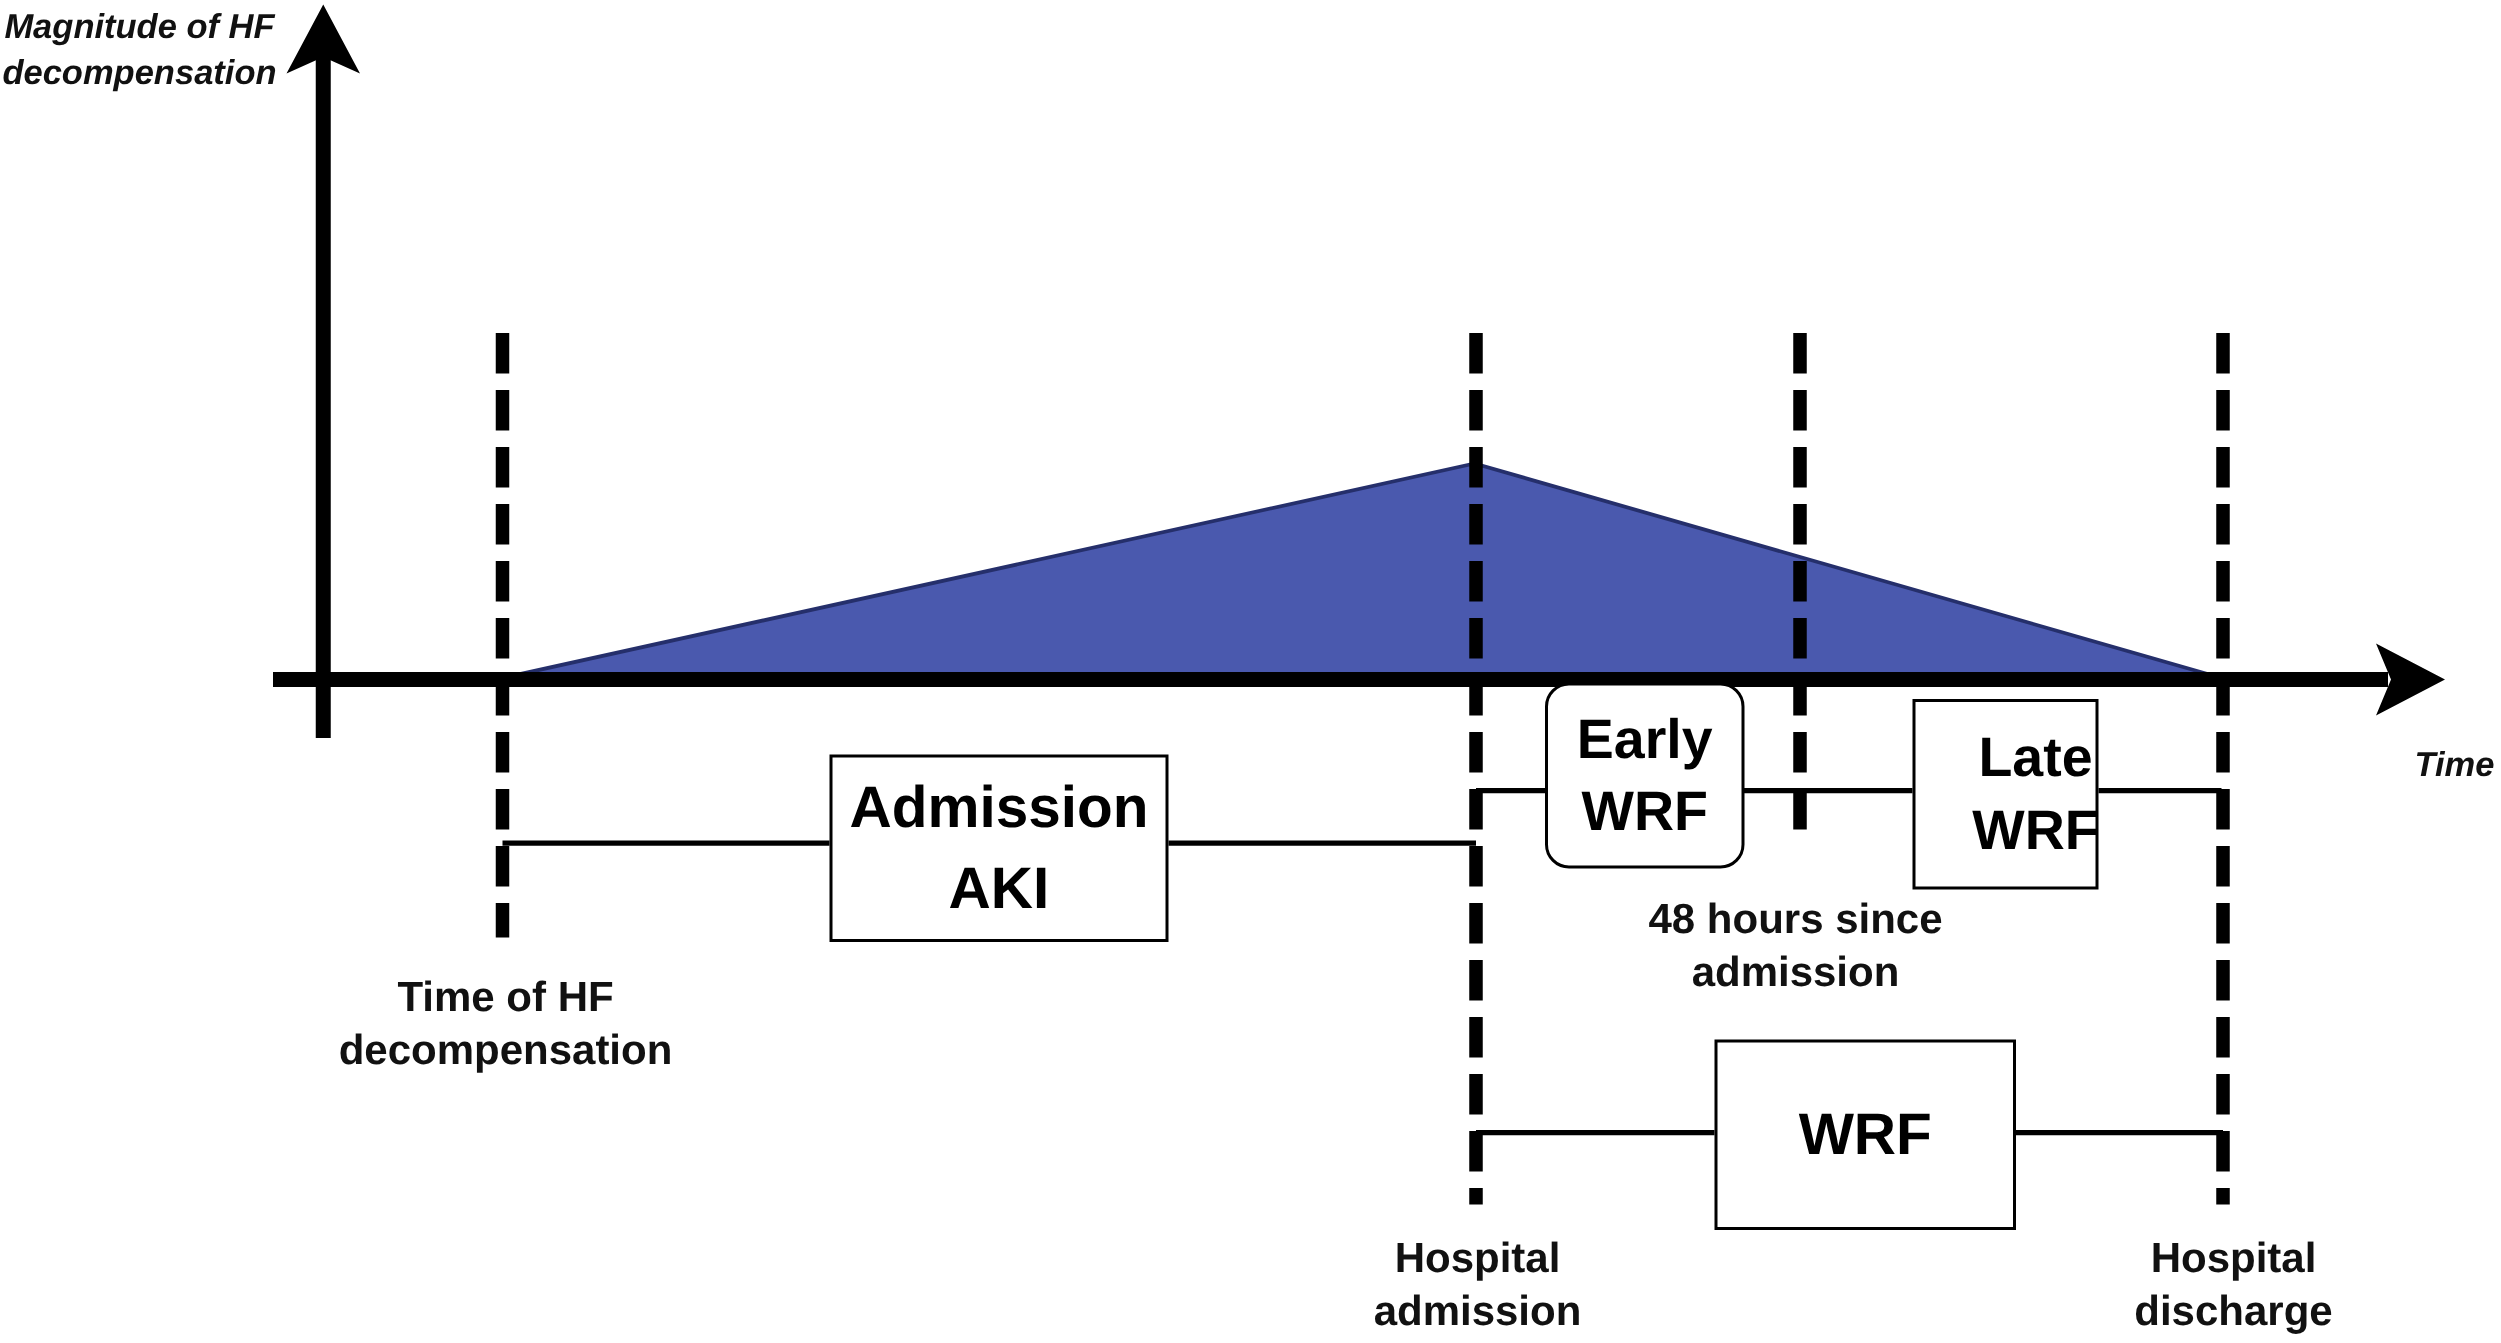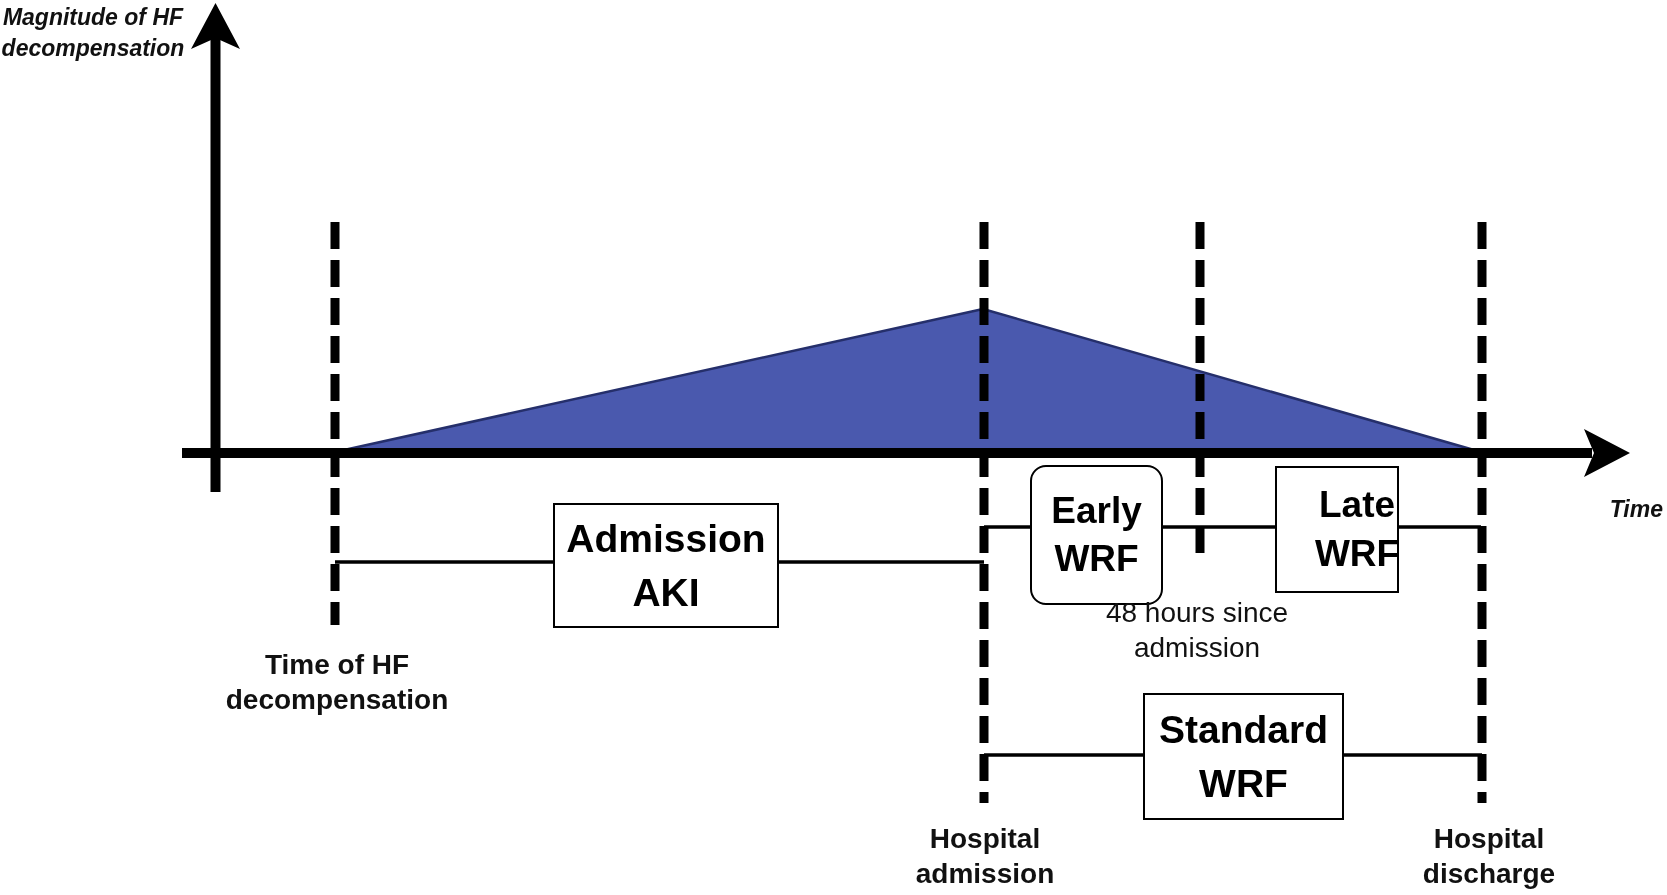--- a/index.html
+++ b/index.html
@@ -32,21 +32,21 @@
     line-height: 1.35;
     color: #111111;
   }
   .caption {
     font-size: 28px;
     font-weight: 600;
     line-height: 1.24;
     color: #111111;
   }
   .caption.regular {
-    font-weight: 400;
+    font-weight: 700;
   }
   .period-box {
     position: absolute;
     background: #ffffff;
     border: 2.5px solid #000000;
     display: flex;
     flex-direction: column;
     align-items: center;
     justify-content: center;
     text-align: center;
@@ -55,21 +55,21 @@
     box-sizing: border-box;
   }
   .period-box .bl {
     display: block;
   }
   #box-admission-aki {
     left: 553px; top: 503px; width: 226px; height: 125px;
     font-size: 39px; line-height: 1.38;
   }
   #box-early-wrf {
-    left: 1030px; top: 465px; width: 133px; height: 140px;
+    left: 1030px; top: 455px; width: 133px; height: 124px;
     font-size: 37px; line-height: 1.3; border-radius: 16px;
   }
   #box-late-wrf {
     left: 1275px; top: 466px; width: 124px; height: 127px;
     font-size: 37px; line-height: 1.3; padding-left: 40px;
   }
   #box-standard-wrf {
     left: 1143px; top: 693px; width: 201px; height: 127px;
     font-size: 39px; line-height: 1.38;
   }
@@ -117,21 +117,20 @@
   </div>
   <div id="box-early-wrf" class="period-box">
     <span class="bl">Early</span>
     <span class="bl">WRF</span>
   </div>
   <div id="box-late-wrf" class="period-box">
     <span class="bl">Late</span>
     <span class="bl">WRF</span>
   </div>
   <div id="box-standard-wrf" class="period-box">
-    <span class="bl">Standard</span>
     <span class="bl">WRF</span>
   </div>
 
   <div id="start-caption" class="label caption">
     <span class="bl">Time of HF</span><br>
     <span class="bl">decompensation</span>
   </div>
   <div id="forty-eight-caption" class="label caption regular">
     <span class="bl">48 hours since</span><br>
     <span class="bl">admission</span>

